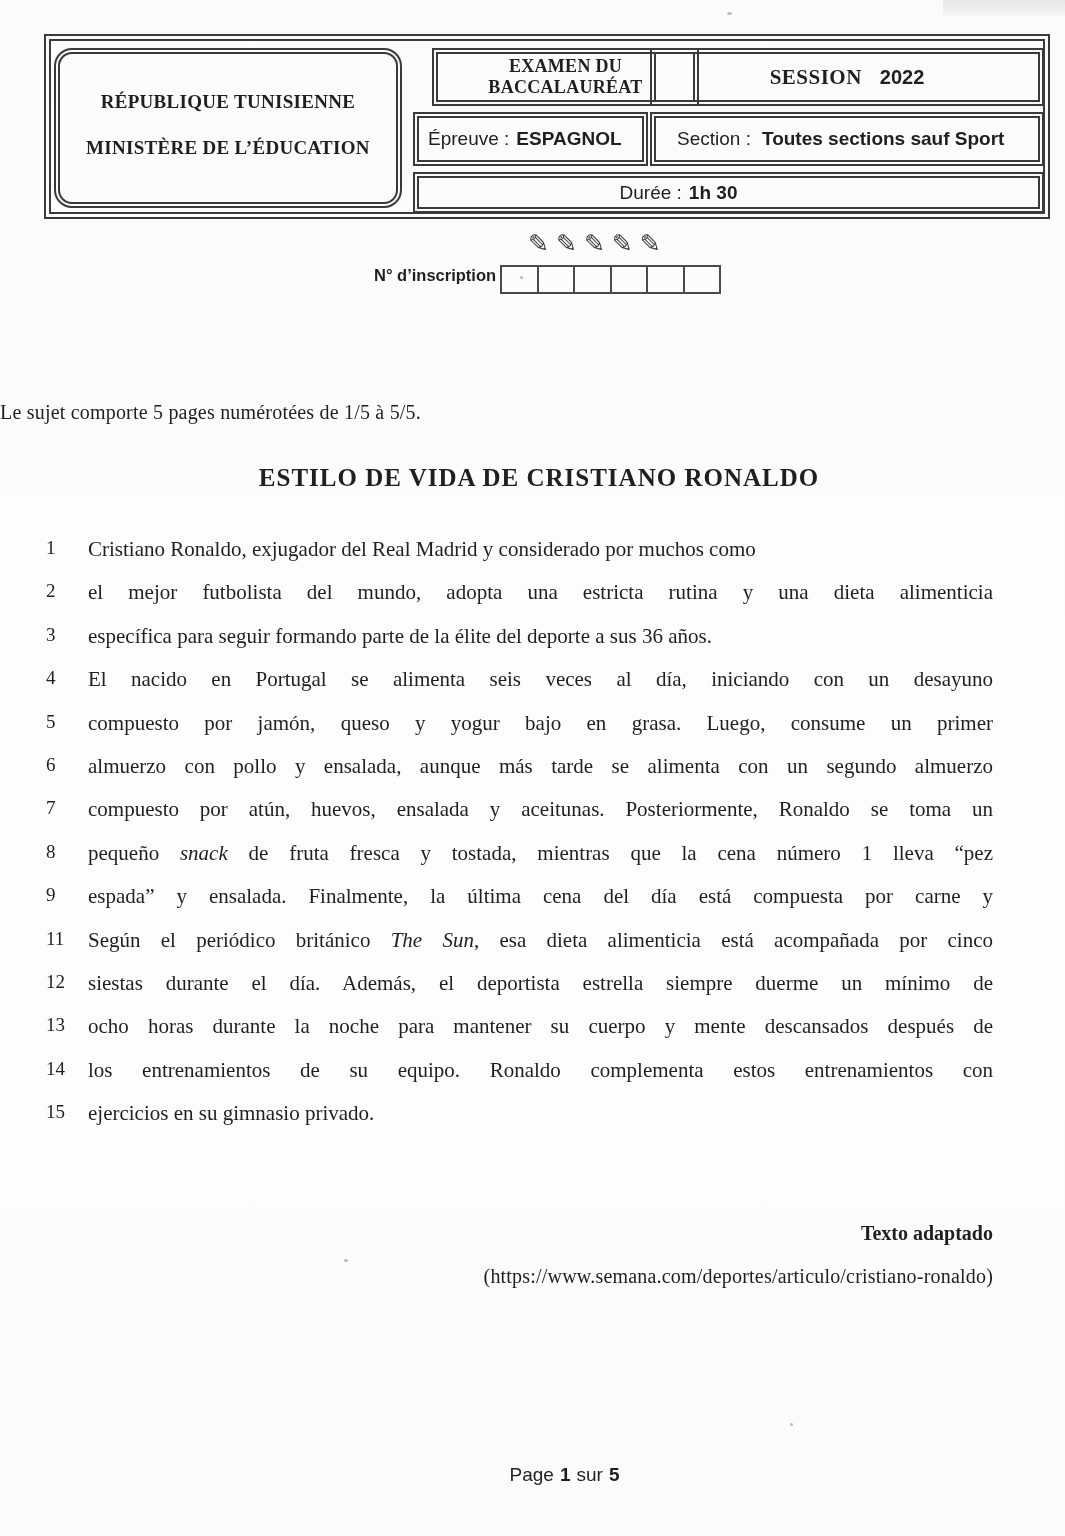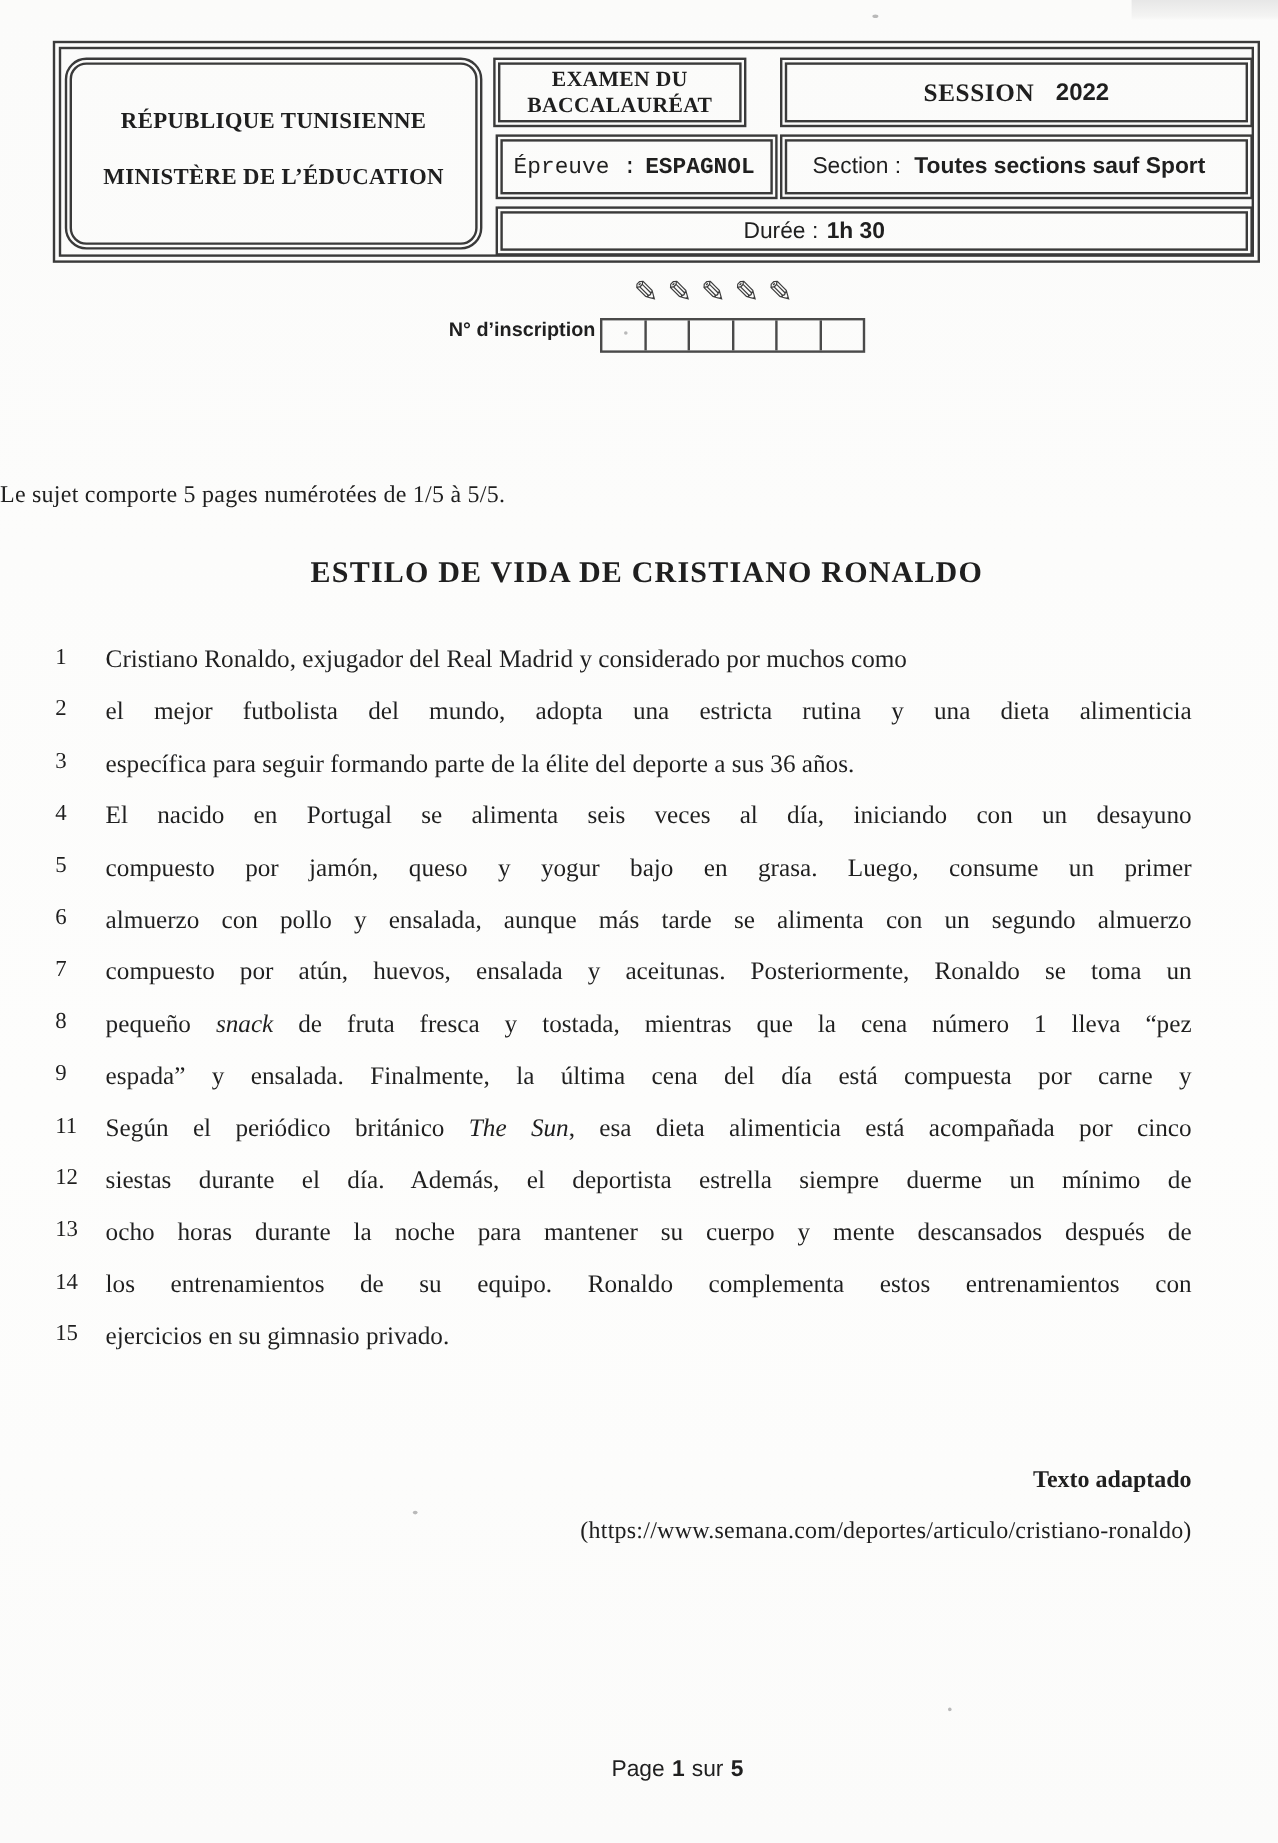--- a/index.html
+++ b/index.html
@@ -12,27 +12,27 @@
     background:linear-gradient(180deg,#e7e7e7 0%,#f4f4f3 80%,transparent 100%);}
   .speck{position:absolute;background:var(--speck,#b9b9b9);border-radius:50%;}
 
   
   .hdr-outer{position:absolute;left:44px;top:34px;width:1006px;height:185px;
     border:7px double var(--border,#3a3a3a);box-sizing:border-box;}
   .hcell{position:absolute;border:6px double var(--border,#3a3a3a);box-sizing:border-box;
     display:flex;align-items:center;justify-content:center;background:transparent;}
   .left-box{left:54px;top:48px;width:348px;height:160px;flex-direction:column;gap:24px;padding-bottom:6px;border-radius:18px;}
   .left-box .ln{font-weight:bold;font-size:19px;letter-spacing:.3px;white-space:nowrap;}
-  .exam-box{left:411px;top:48px;width:211px;height:58px;flex-direction:column;line-height:21px;}
+  .exam-box{left:432px;top:48px;width:267px;height:58px;flex-direction:column;line-height:21px;}
   .exam-box .ln{font-weight:bold;font-size:18px;letter-spacing:.3px;white-space:nowrap;}
   .session-box{left:650px;top:48px;width:394px;height:58px;gap:18px;}
   .session-word{font-weight:bold;font-size:21px;letter-spacing:.5px;}
   .session-year{font-weight:bold;font-size:20px;font-family:"Liberation Sans",sans-serif;}
   .epreuve-box{left:413px;top:112px;width:235px;height:54px;justify-content:flex-start;padding-left:9px;
-    font-family:Liberation Mono, monospace;font-size:19px;gap:7px;white-space:nowrap;}
+    font-family:Liberation Sans, sans-serif;font-size:19px;gap:7px;white-space:nowrap;}
   .section-box{left:650px;top:112px;width:394px;height:54px;justify-content:flex-start;padding-left:21px;
     font-family:"Liberation Sans",sans-serif;font-size:19px;gap:11px;white-space:nowrap;}
   .duree-box{left:413px;top:172px;width:631px;height:41px;
     font-family:"Liberation Sans",sans-serif;font-size:19px;gap:7px;padding-right:100px;}
   .bold{font-weight:bold;}
 
   
   .pencil-row{position:absolute;left:528px;top:229px;font-family:"DejaVu Sans",sans-serif;
     font-size:25px;letter-spacing:7px;color:#3d3d3d;white-space:nowrap;}
   .insc-label{position:absolute;left:374px;top:266px;font-family:"Liberation Sans",sans-serif;

